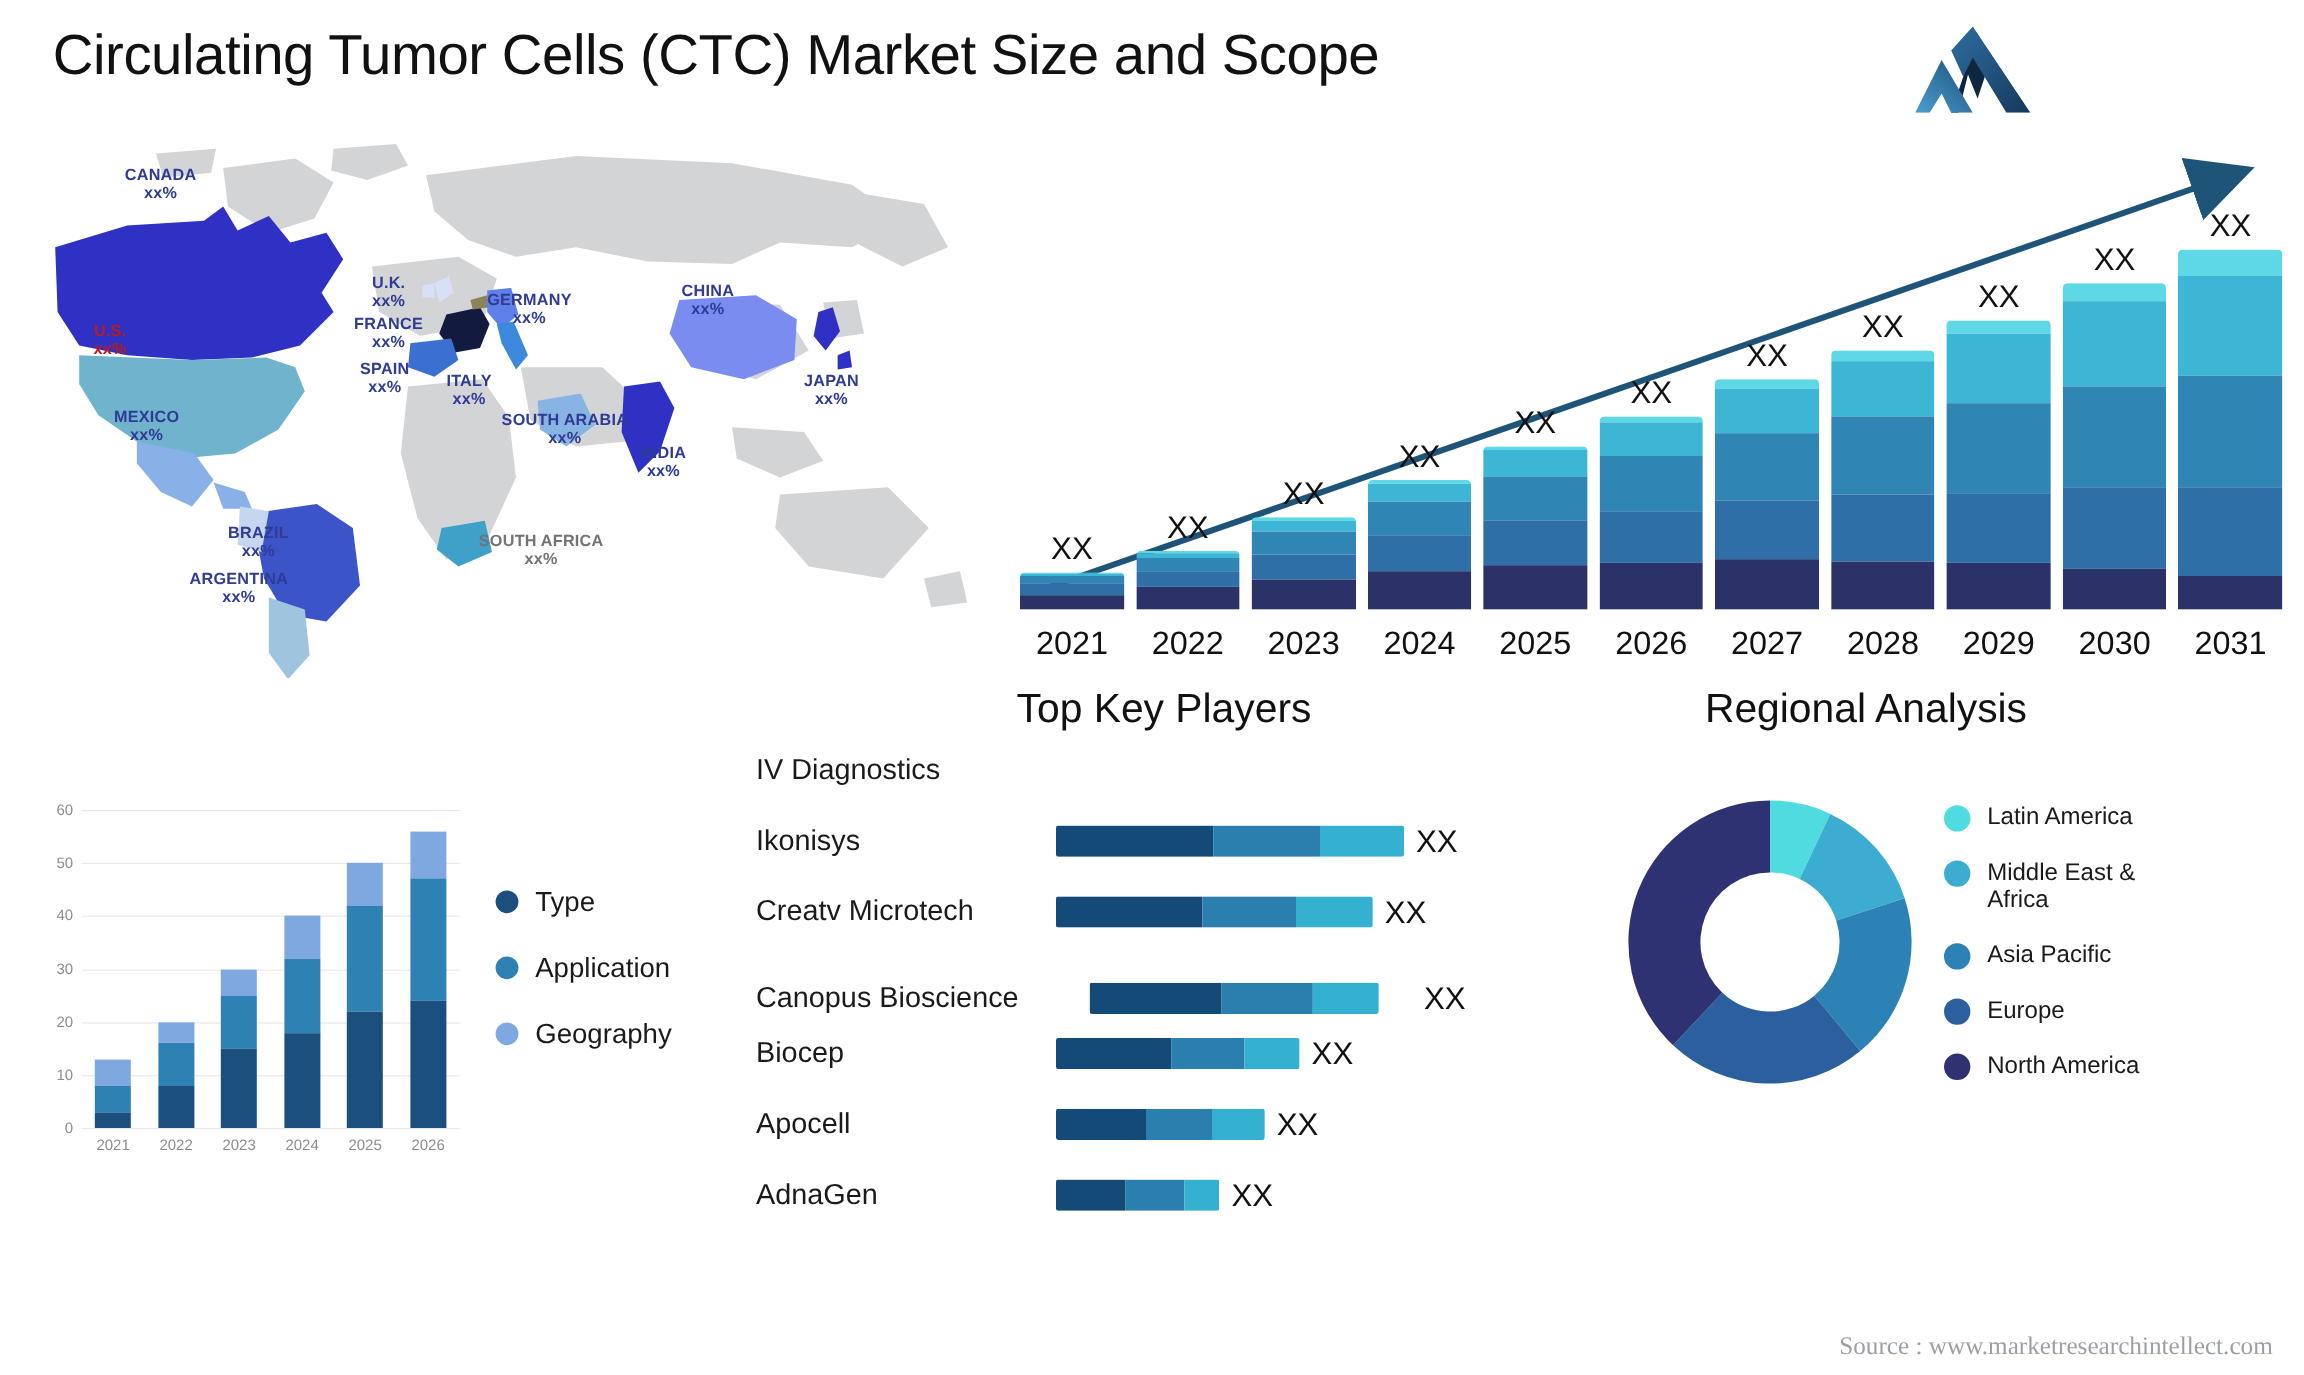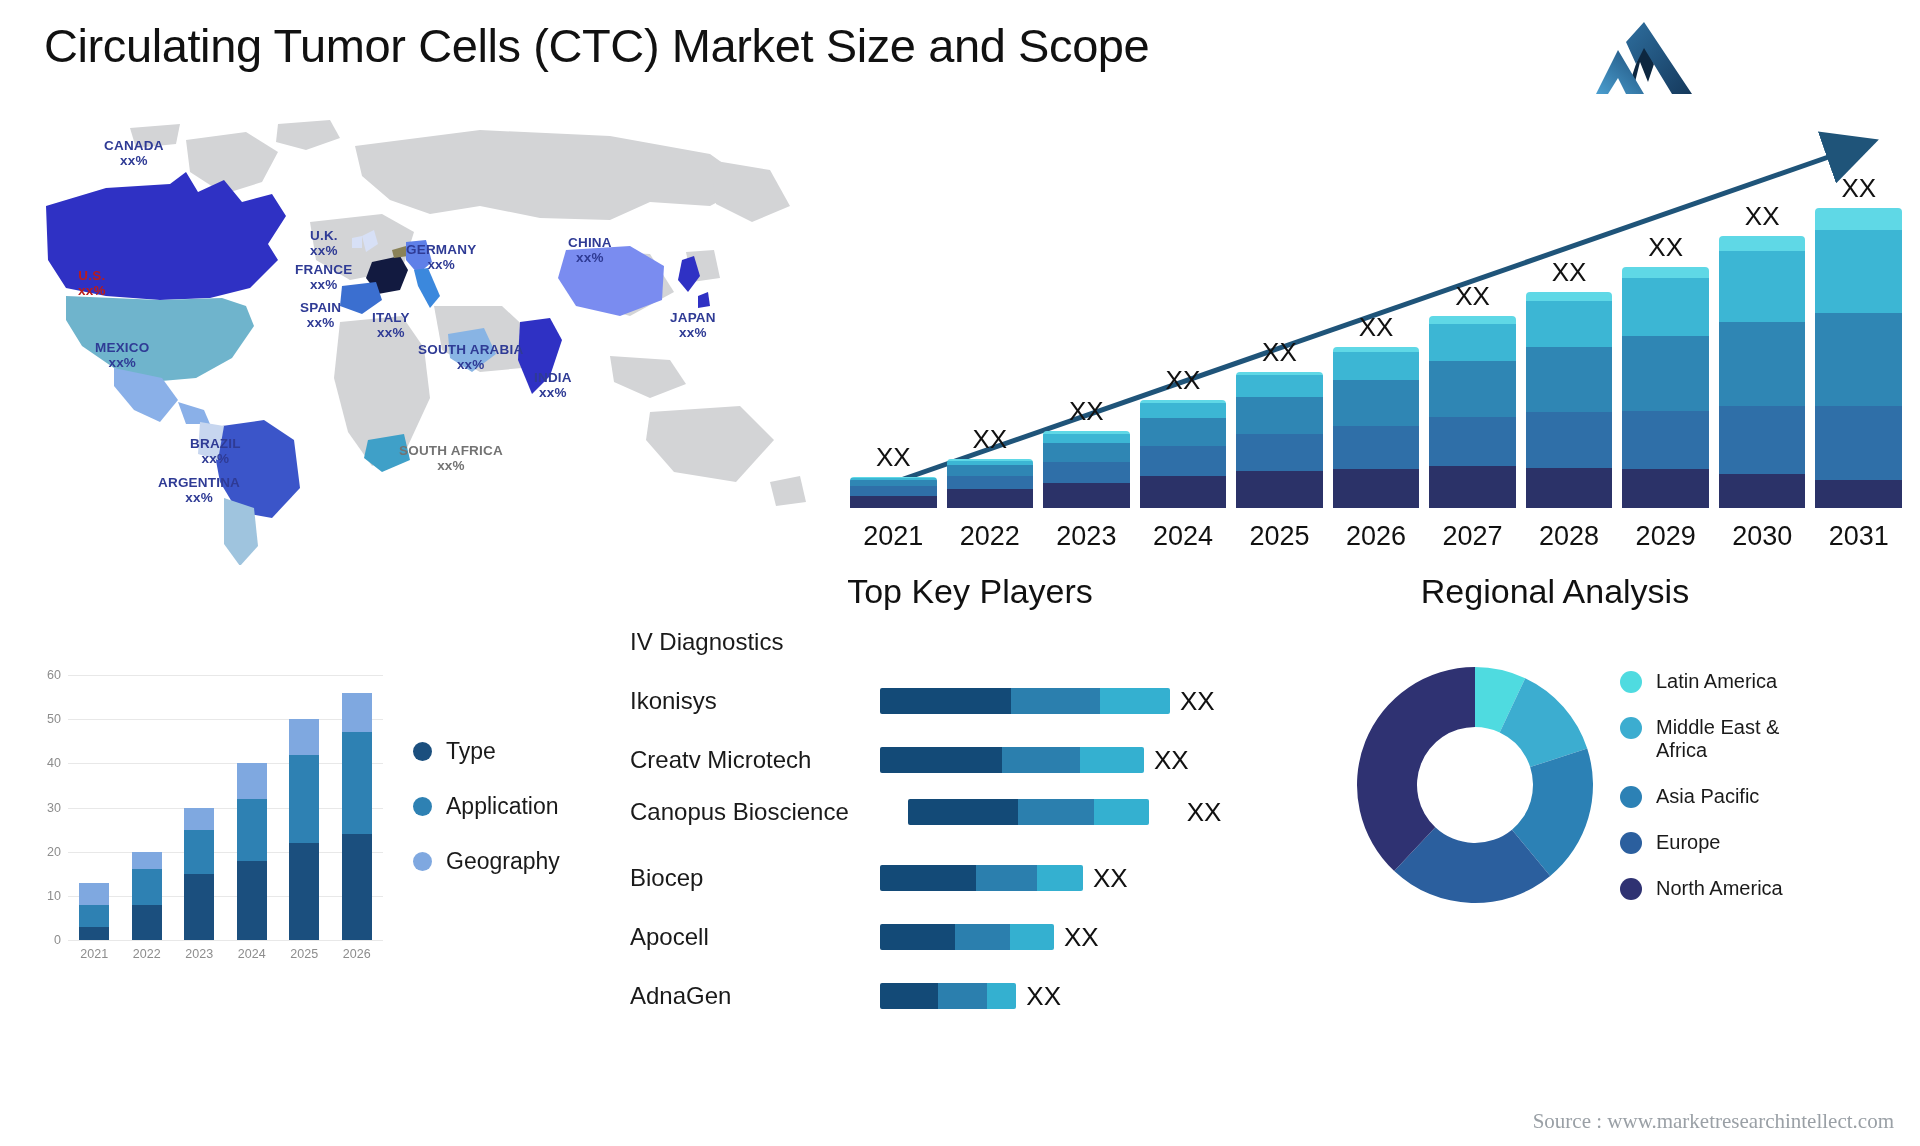--- a/index.html
+++ b/index.html
@@ -419,21 +419,21 @@
       </div>
       <div class="kp-row" style="top: 170px;">
         <div class="kp-name">Creatv Microtech</div>
         <div class="kp-bar" style="width: 263.9px;">
           <div class="kp-seg" style="background: rgb(19, 74, 119); width: 46.1538%;"></div>
           <div class="kp-seg" style="background: rgb(43, 127, 174); width: 29.6703%;"></div>
           <div class="kp-seg" style="background: rgb(52, 176, 208); width: 24.1758%;"></div>
         </div>
         <div class="kp-val">XX</div>
       </div>
-      <div class="kp-row" style="top: 222px; gap: 28px;">
+      <div class="kp-row" style="top: 242px; gap: 28px;">
         <div class="kp-name">Canopus Bioscience</div>
         <div class="kp-bar" style="width: 240.7px;">
           <div class="kp-seg" style="background: rgb(19, 74, 119); width: 45.7831%;"></div>
           <div class="kp-seg" style="background: rgb(43, 127, 174); width: 31.3253%;"></div>
           <div class="kp-seg" style="background: rgb(52, 176, 208); width: 22.8916%;"></div>
         </div>
         <div class="kp-val">XX</div>
       </div>
       <div class="kp-row" style="top: 288px;">
         <div class="kp-name">Biocep</div>

